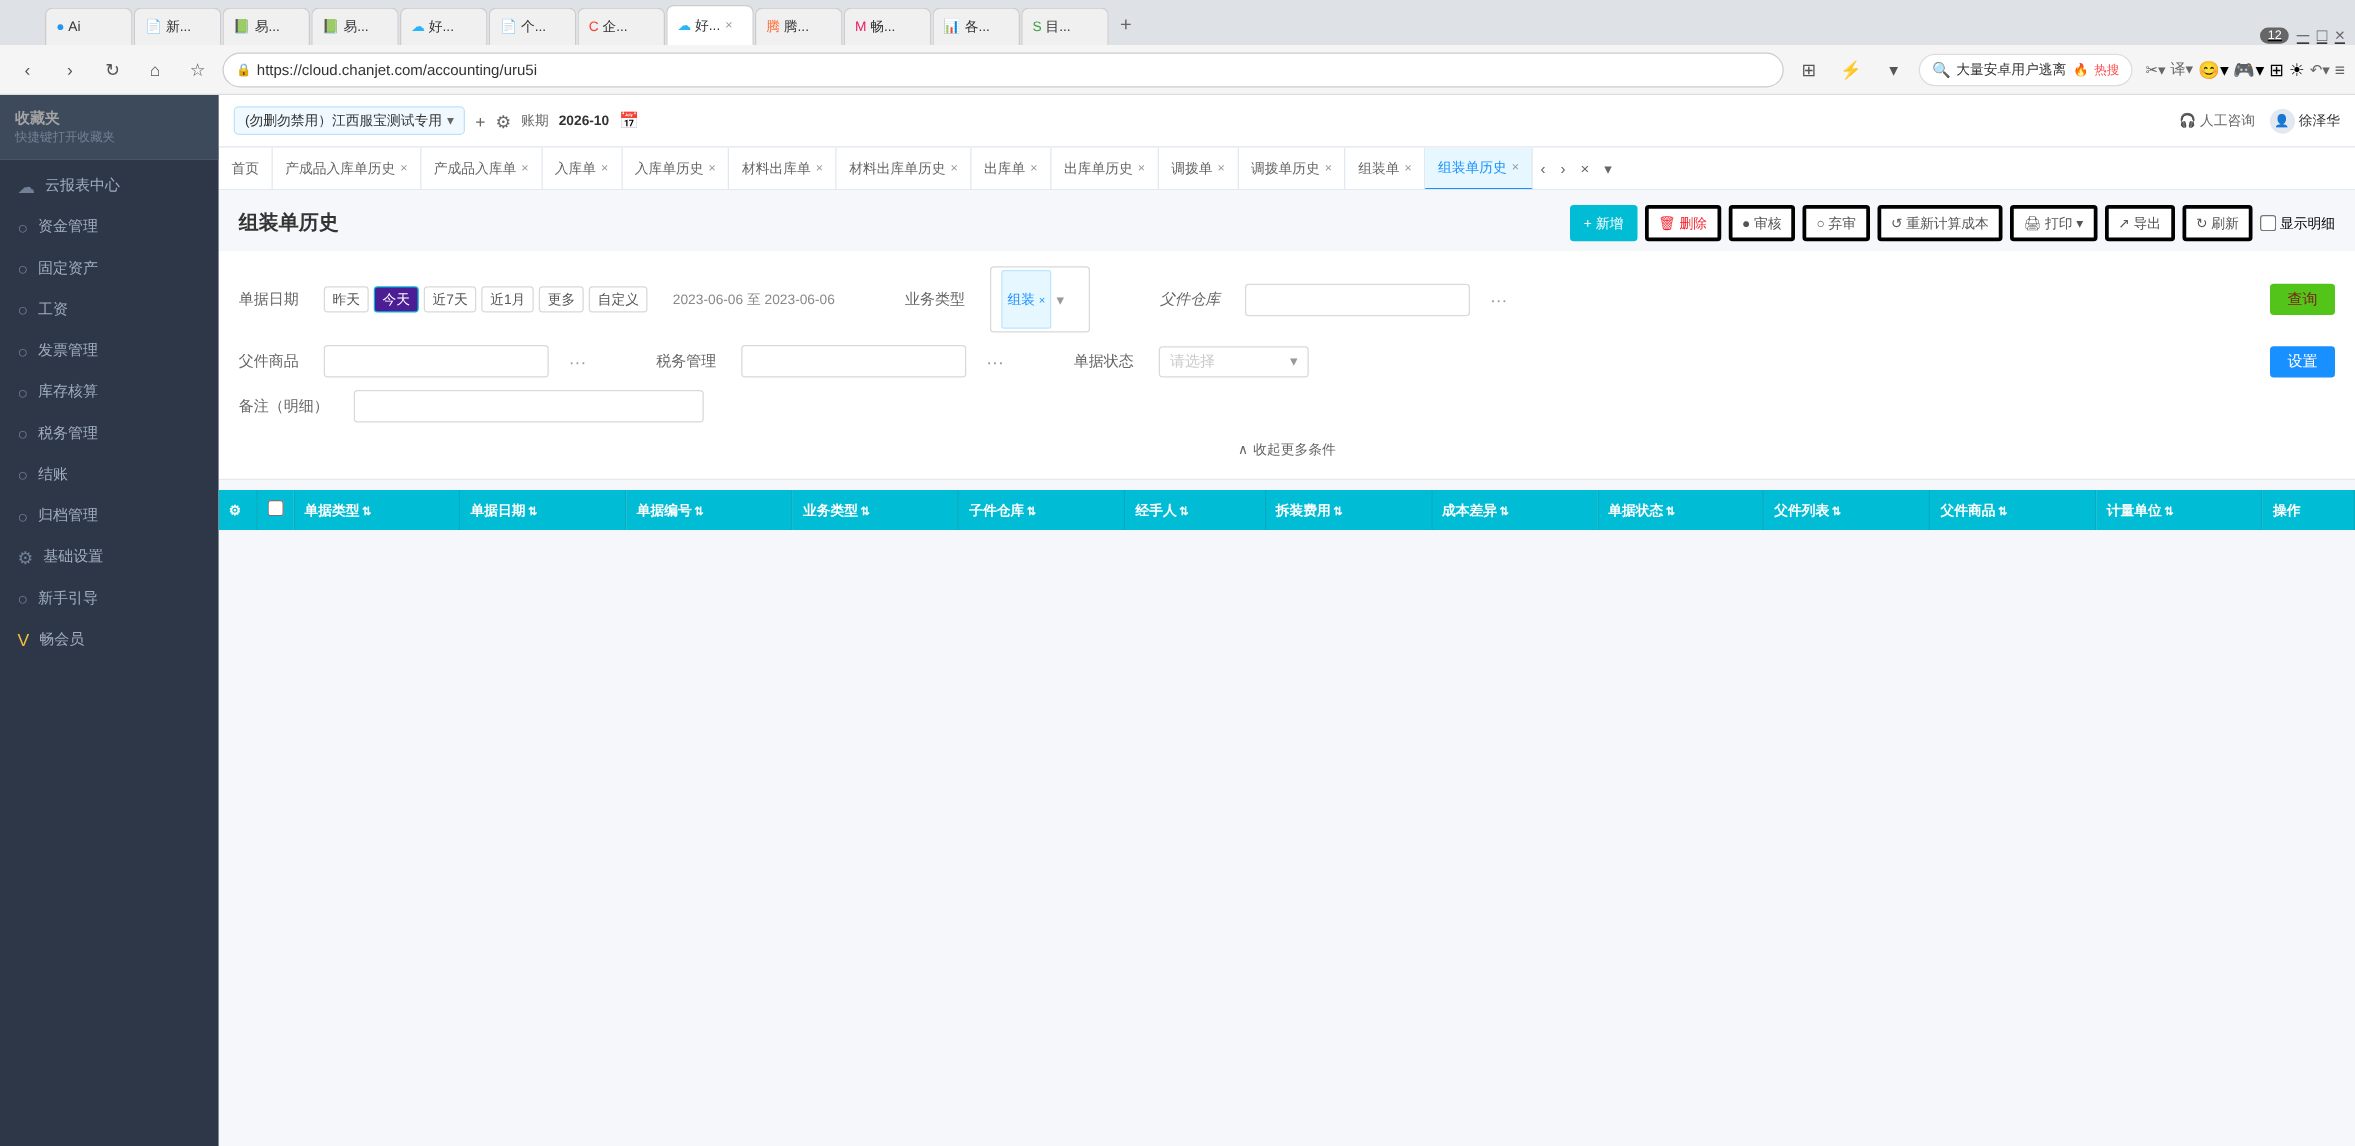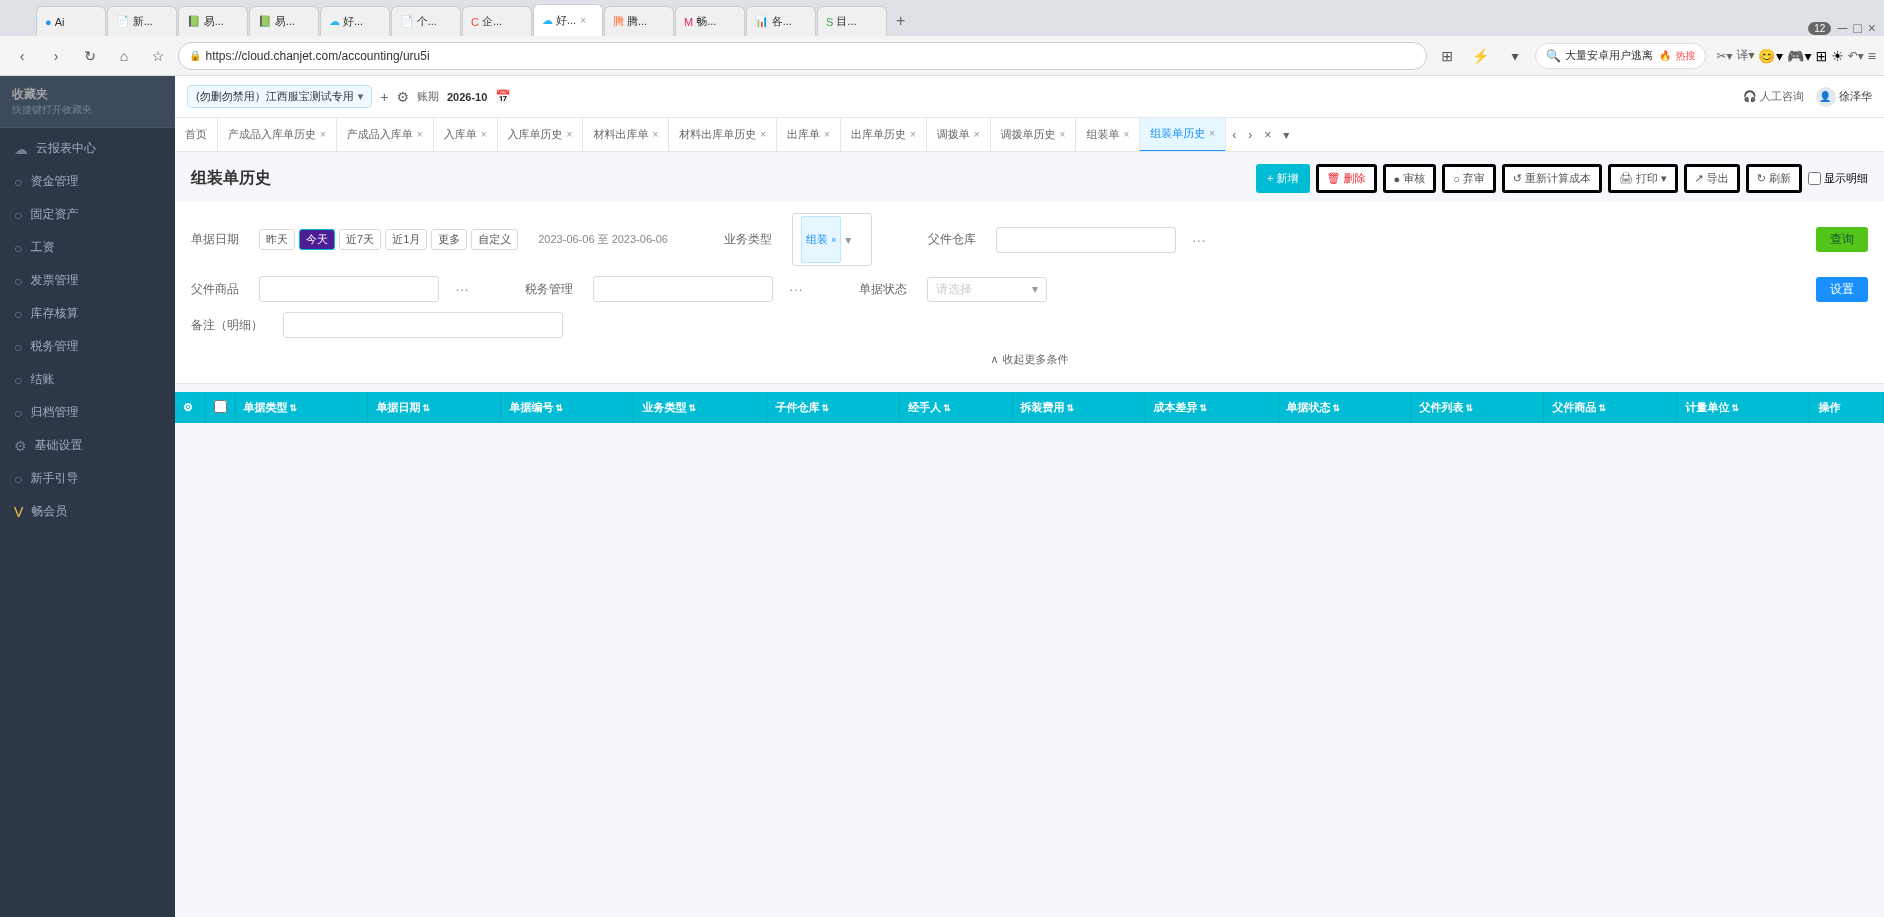--- a/index.html
+++ b/index.html
@@ -114,21 +114,21 @@
     </div>
     <div style="display:flex;align-items:center;height:30px;padding:0 8px;background:#f0f0f0;border-radius:6px 6px 0 0;font-size:11px;color:#333;min-width:70px;border:1px solid #ccc;border-bottom:none;margin-right:1px;cursor:pointer;">
       <span style="color:#4caf50;margin-right:3px;">📊</span>
         <span>各...</span>
     </div>
     <div style="display:flex;align-items:center;height:30px;padding:0 8px;background:#f0f0f0;border-radius:6px 6px 0 0;font-size:11px;color:#333;min-width:70px;border:1px solid #ccc;border-bottom:none;margin-right:1px;cursor:pointer;">
       <span style="color:#43a047;margin-right:3px;">S</span>
         <span>目...</span>
     </div>
     <div style="display:flex;align-items:center;height:30px;padding:0 8px;color:#666;cursor:pointer;font-size:16px;">+</div>
-    <div style="margin-left:auto;display:flex;align-items:center;padding-right:8px;gap:6px;">
+    <div style="margin-left:auto;display:flex;align-items:center;padding-right:8px;gap:6px;text-decoration:underline;">
       <span style="background:#666;color:white;border-radius:10px;font-size:10px;padding:1px 6px;">12</span>
       <span style="cursor:pointer;color:#666;font-size:14px;">─</span>
       <span style="cursor:pointer;color:#666;font-size:14px;">□</span>
       <span style="cursor:pointer;color:#666;font-size:14px;">×</span>
     </div>
   </div>
 
   <div style="display:flex;align-items:center;height:40px;background:#f5f5f5;padding:0 8px;gap:6px;border-bottom:1px solid #ddd;">
     <button class="nav-btn">‹</button>
     <button class="nav-btn">›</button>
@@ -361,24 +361,24 @@
 
           <span class="filter-label" style="margin-left:40px;">业务类型</span>
           <div class="tag-select">
             <span class="tag">
               <span>组装</span>
               <span class="tag-close">×</span>
             </span>
             <span style="color:#999;cursor:pointer;">▾</span>
           </div>
 
-          <span class="filter-label" style="margin-left:40px;">父件仓库</span>
+          <span class="filter-label" style="margin-left:40px;font-style:italic;">父件仓库</span>
           <input type="text" class="filter-input" style="min-width: 180px;">
           <span class="filter-dots">···</span>
-          <span style="background:#52c41a;color:#14532d;padding:4px 14px;border-radius:3px;font-size:12px;cursor:pointer;margin-left:auto;">查询</span>
+          <span style="background:#52c41a;color:#7f1d1d;padding:4px 14px;border-radius:3px;font-size:12px;cursor:pointer;margin-left:auto;">查询</span>
         </div>
 
         <div class="filter-row">
           <span class="filter-label">父件商品</span>
           <input type="text" class="filter-input" style="min-width: 180px;">
           <span class="filter-dots">···</span>
 
           <span class="filter-label" style="margin-left:40px;">税务管理</span>
           <input type="text" class="filter-input" style="min-width: 180px;">
           <span class="filter-dots">···</span>

